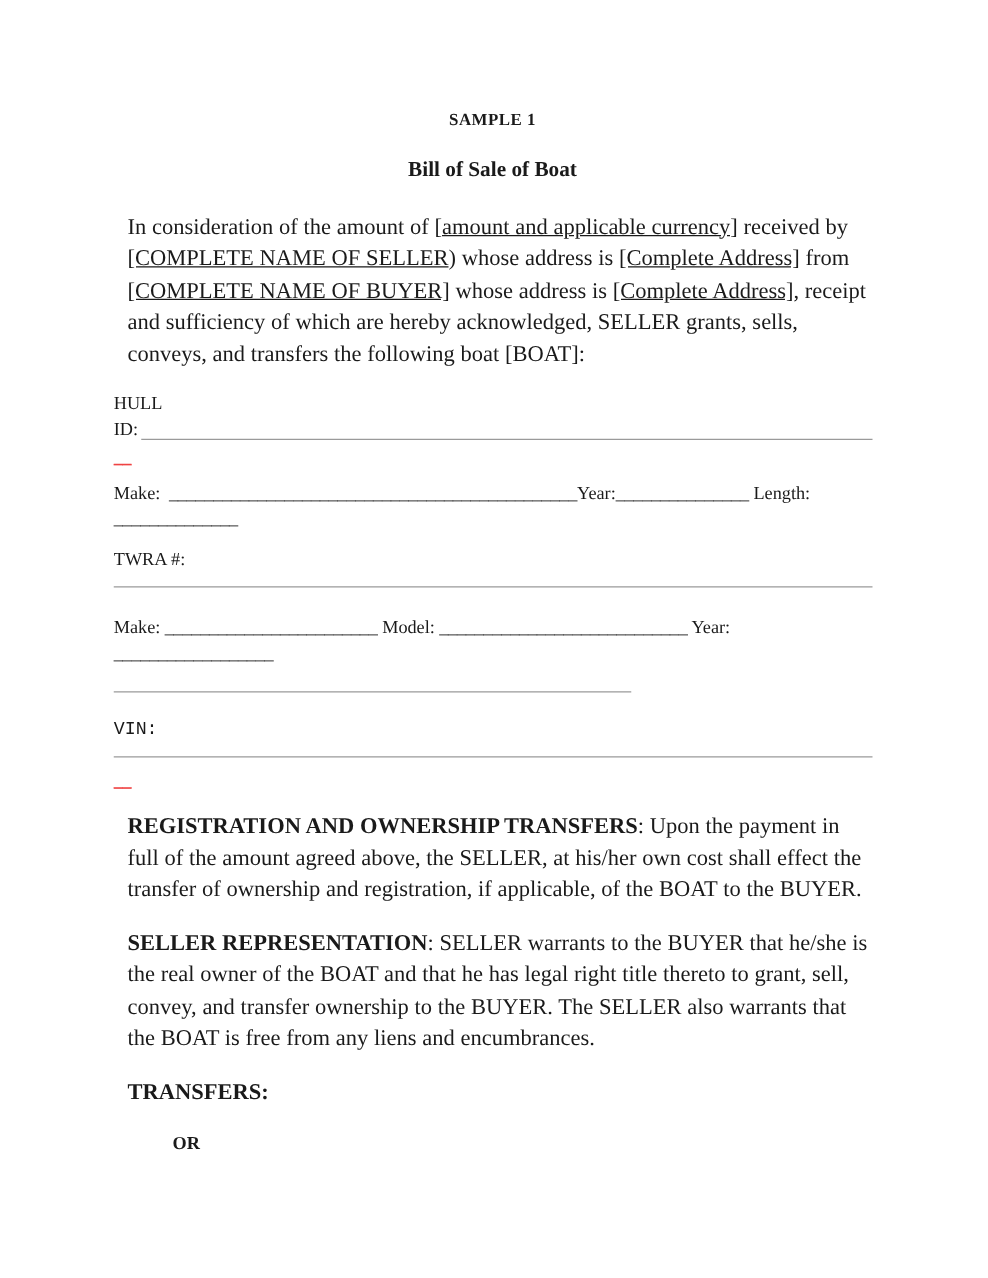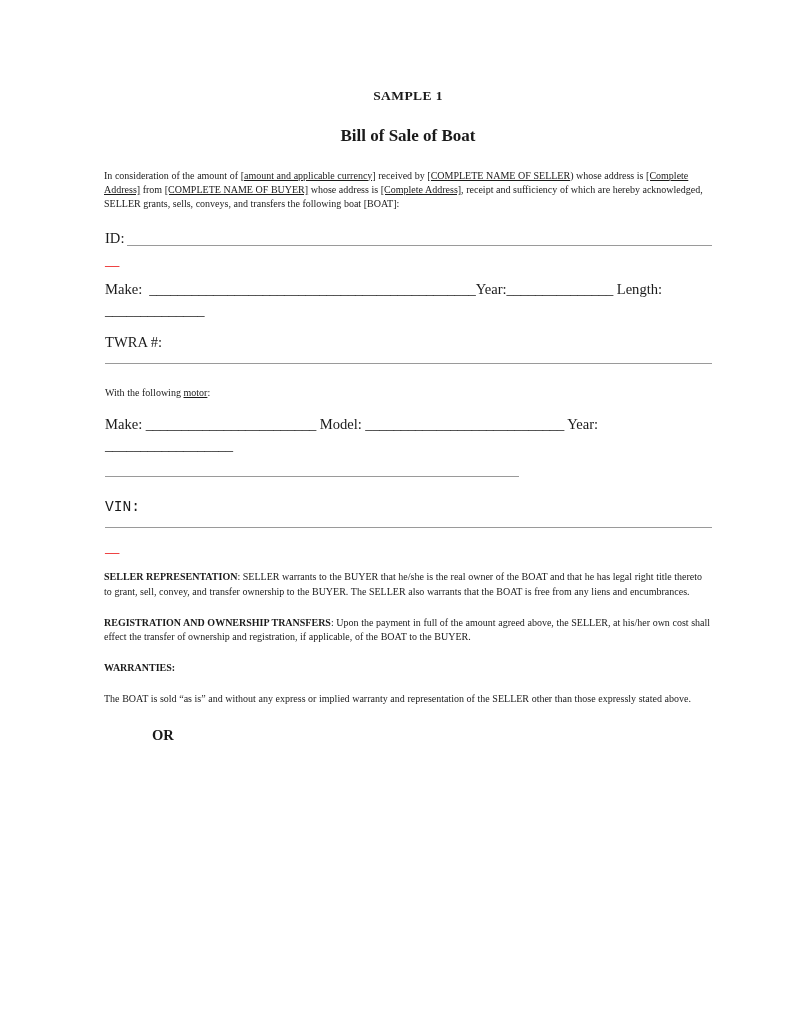--- a/index.html
+++ b/index.html
@@ -17,21 +17,21 @@
     position: relative;
     width: 790px;
     height: 1022px;
     margin: 0 auto;
     background: #ffffff;
     overflow: hidden;
     box-sizing: border-box;
   }
   .content {
     position: absolute;
-    left: 104px;
+    left: 90px;
     top: 88px;
     width: 608px;
   }
 
   
   .doc-title {
     font-size: 13.5px;
     font-weight: bold;
     text-align: center;
     letter-spacing: 0.4px;
@@ -41,23 +41,23 @@
   .doc-subtitle {
     font-size: 17px;
     font-weight: bold;
     text-align: center;
     margin: 0 0 22px 0;
     line-height: 1.2;
   }
 
   
   .para {
-    font-size: 10px;
+    font-size: 18px;
     line-height: 1.42;
-    margin: 0 0 17px 0;
+    margin: 0 0 17px 12px;
     text-align: left;
     word-spacing: 0.1px;
   }
   .para.tight { margin-bottom: 14px; }
   .u { text-decoration: underline; }
   .b { font-weight: bold; }
 
   
   .field-block {
     margin-left: 1px;
@@ -120,54 +120,53 @@
 <div class="page">
   <div class="content">
 
     <div class="doc-title">SAMPLE 1</div>
     <div class="doc-subtitle">Bill of Sale of Boat</div>
 
     <p class="para"><span>In consideration of the amount of </span><span class="u">[amount and applicable currency]</span><span> received by </span><span class="u">[COMPLETE NAME OF SELLER</span><span>) whose address is </span><span class="u">[Complete Address]</span><span> from </span><span class="u">[COMPLETE NAME OF BUYER]</span><span> whose address is </span><span class="u">[Complete Address]</span><span>, receipt and sufficiency of which are hereby acknowledged, SELLER grants, sells, conveys, and transfers the following boat [BOAT]:</span></p>
 
     <div class="field-block">
 
+      <div class="field-row" style="margin-bottom:0;">HULL</div>
 
       <div class="field-row" style="margin-bottom:0; position:relative;">
         <span>ID:</span>
         <span class="rule from-id" style="top:auto; bottom:3px;"></span>
       </div>
       <div class="dash-artifact">__</div>
 
       <div class="field-row gap-small"><span>Make:</span><span class="fill">  ______________________________________________</span><span>Year:</span><span class="fill">_______________</span><span> Length:</span><br><span class="fill">______________</span></div>
 
       <div class="field-row" style="margin-bottom:2px;">TWRA #:</div>
       <div class="rule-line" style="margin-bottom:14px;">
         <span class="rule"></span>
       </div>
 
-      <p class="para tight"><span>With the following </span><span class="u">motor</span><span>:</span></p>
 
       <div class="field-row gap-small"><span>Make:</span><span class="fill"> ________________________</span><span> Model:</span><span class="fill"> ____________________________</span><span> Year:</span><br><span class="fill">__________________</span></div>
 
 
       <div class="rule-line" style="margin-bottom:12px;">
         <span class="rule trailer-w"></span>
       </div>
 
       <div class="field-row" style="margin-bottom:2px;font-family:Liberation Mono, monospace;">VIN:</div>
       <div class="rule-line" style="margin-bottom:0;">
         <span class="rule"></span>
       </div>
       <div class="dash-artifact" style="margin-bottom:14px;">__</div>
     </div>
 
+    <p class="para section-para"><span class="b">REGISTRATION AND OWNERSHIP TRANSFERS</span><span>: </span><span>Upon the payment in full of the amount agreed above, the SELLER, at his/her own cost shall effect the transfer of ownership and registration, if applicable, of the BOAT to the BUYER.</span></p>
+
     <p class="para section-para"><span class="b">SELLER REPRESENTATION</span><span>: </span><span>SELLER warrants to the BUYER that he/she is the real owner of the BOAT and that he has legal right title thereto to grant, sell, convey, and transfer ownership to the BUYER. The SELLER also warrants that the BOAT is free from any liens and encumbrances.</span></p>
 
-    <p class="para section-para"><span class="b">REGISTRATION AND OWNERSHIP TRANSFERS</span><span>: </span><span>Upon the payment in full of the amount agreed above, the SELLER, at his/her own cost shall effect the transfer of ownership and registration, if applicable, of the BOAT to the BUYER.</span></p>
+    <p class="para section-para"><span class="b">TRANSFERS:</span></p>
 
-    <p class="para section-para"><span class="b">WARRANTIES:</span></p>
-
-    <p class="para" style="margin-bottom:0;">The BOAT is sold “as is” and without any express or implied warranty and representation of the SELLER other than those expressly stated above.</p>
 
     <div class="or-line">OR</div>
 
   </div>
 </div>
 
 </body></html>

